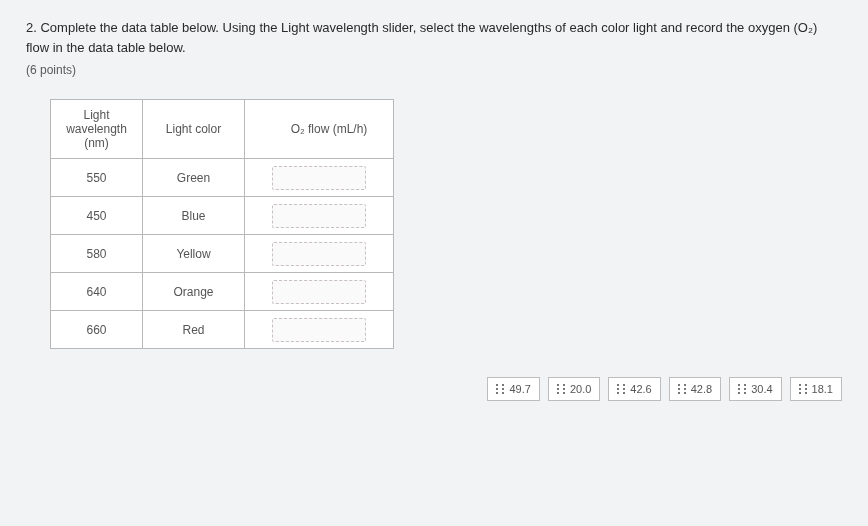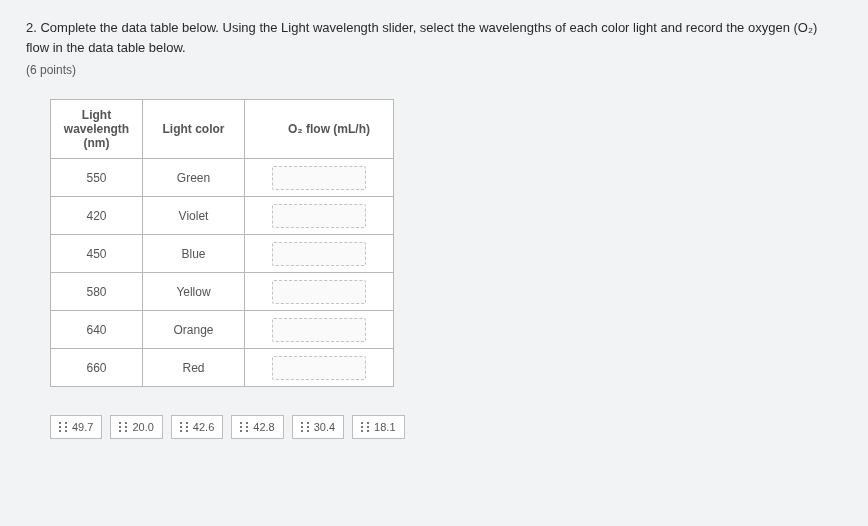--- a/index.html
+++ b/index.html
@@ -29,42 +29,42 @@
       margin-left: 24px;
     }
     .table th, .table td {
       border: 1px solid #b8b8b8;
       text-align: center;
       vertical-align: middle;
       font-size: 12px;
       color: #555;
     }
     .table th {
-      font-weight: bold;
+      font-weight: normal;
       padding: 8px 10px;
       height: 54px;
     }
     .table th:nth-child(1) { width: 92px; }
     .table th:nth-child(2) { width: 102px; }
     .table th:nth-child(3) { width: 128px; padding-left: 30px; }
     .table td { height: 38px; padding: 2px 27px; }
     .dropzone {
       width: 94px;
       height: 24px;
       border: 1.5px dashed #c9c0c0;
       border-radius: 2px;
       margin: 0 auto;
       background: #fafafa;
     }
     .choices {
       display: flex;
       gap: 8px;
-      margin-left: 24px;
       margin-top: 28px;
       align-items: center;
+      justify-content: flex-end;
     }
     .choice {
       border: 1px solid #bdbdbd;
       background: #ffffff;
       padding: 5px 8px;
       font-size: 11px;
       color: #555;
       display: inline-flex;
       align-items: center;
       gap: 5px;
@@ -110,27 +110,20 @@
   </thead>
   <tbody>
     <tr>
       <td>550</td>
       <td>Green</td>
       <td>
           <div class="dropzone"></div>
         </td>
     </tr>
     <tr>
-      <td>420</td>
-      <td>Violet</td>
-      <td>
-          <div class="dropzone"></div>
-        </td>
-    </tr>
-    <tr>
       <td>450</td>
       <td>Blue</td>
       <td>
           <div class="dropzone"></div>
         </td>
     </tr>
     <tr>
       <td>580</td>
       <td>Yellow</td>
       <td>

